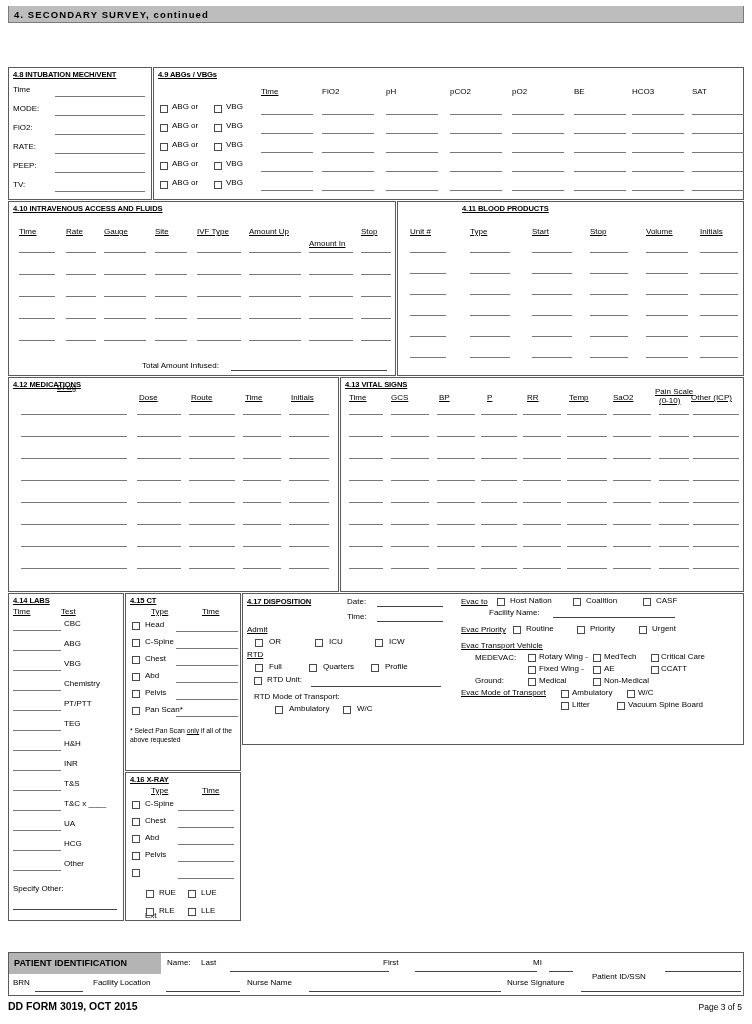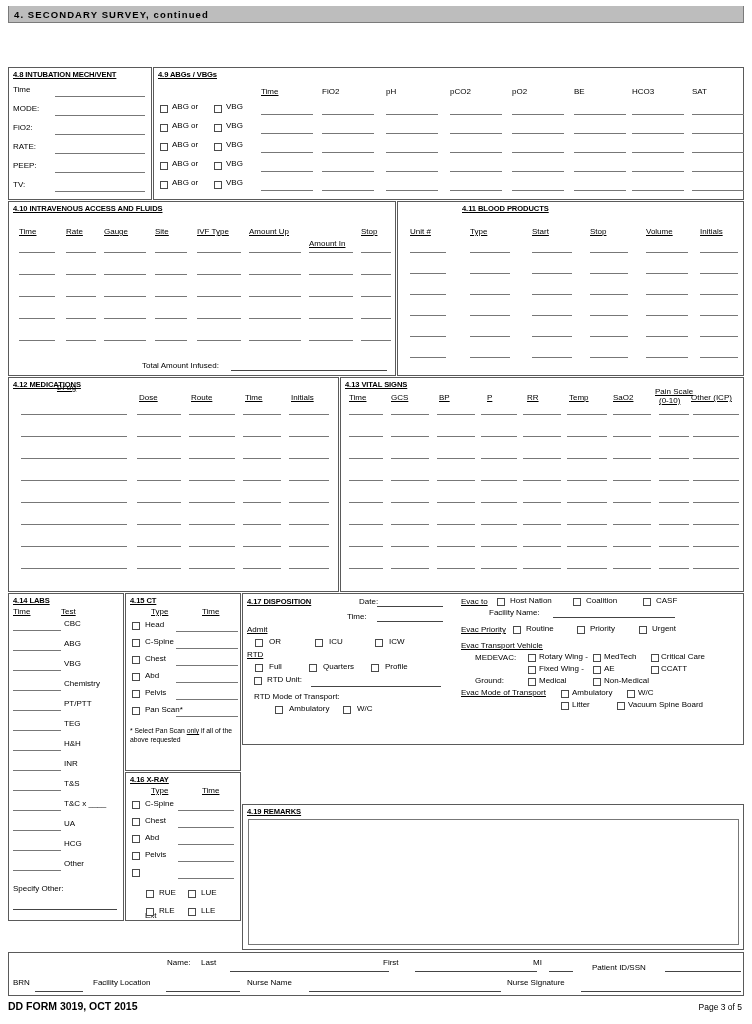--- a/index.html
+++ b/index.html
@@ -537,21 +537,21 @@
         <span class="cb abs" style="left:20px;top:135px;"></span>
         <div class="lbl abs" style="left:33px;top:133px;">RLE</div>
         <span class="cb abs" style="left:62px;top:135px;"></span>
         <div class="lbl abs" style="left:75px;top:133px;">LLE</div>
       </div>
   </div>
 
   <div class="box" id="s417">
     <div class="sect-title abs" style="left:4px;top:3px;">4.17 DISPOSITION</div>
 
-    <div class="lbl abs" style="left:116px;top:3px;">Date:</div>
+    <div class="lbl abs" style="left:104px;top:3px;">Date:</div>
     <div class="ul-line-dk" style="left:134px;top:12px;width:66px;"></div>
     <div class="lbl abs" style="left:104px;top:18px;">Time:</div>
     <div class="ul-line-dk" style="left:134px;top:27px;width:66px;"></div>
 
     <div class="hdr abs" style="left:4px;top:31px;">Admit</div>
     <div id="admitOpts">
         <span class="cb abs" style="left:12px;top:45px;"></span>
         <div class="lbl abs" style="left:26px;top:43px;text-align:right;">OR</div>
         <span class="cb abs" style="left:72px;top:45px;"></span>
         <div class="lbl abs" style="left:86px;top:43px;">ICU</div>
@@ -631,34 +631,31 @@
     <div class="lbl abs" style="left:329px;top:94px;">Ambulatory</div>
     <span class="cb abs" style="left:384px;top:96px;"></span>
     <div class="lbl abs" style="left:395px;top:94px;">W/C</div>
     <span class="cb abs" style="left:318px;top:108px;"></span>
     <div class="lbl abs" style="left:329px;top:106px;">Litter</div>
     <span class="cb abs" style="left:374px;top:108px;"></span>
     <div class="lbl abs" style="left:385px;top:106px;">Vacuum Spine Board</div>
   </div>
 
 
-  <div class="box" id="s419">
-    <div class="sect-title abs" style="left:4px;top:2px;">4.19 REMARKS</div>
-    <div class="abs" style="left:5px;top:14px;width:491px;height:126px;border:1px solid #777;"></div>
-  </div>
 
   <div id="pid">
+    <div class="pid-tag">PATIENT IDENTIFICATION</div>
     <div class="lbl abs" style="left:158px;top:5px;">Name:</div>
     <div class="lbl abs" style="left:192px;top:5px;">Last</div>
     <div class="ul-line-dk" style="left:221px;top:18px;width:159px;"></div>
     <div class="lbl abs" style="left:374px;top:5px;">First</div>
     <div class="ul-line-dk" style="left:406px;top:18px;width:122px;"></div>
     <div class="lbl abs" style="left:524px;top:5px;">MI</div>
     <div class="ul-line-dk" style="left:540px;top:18px;width:24px;"></div>
-    <div class="lbl abs" style="left:583px;top:10px;">Patient ID/SSN</div>
+    <div class="lbl abs" style="left:583px;top:19px;">Patient ID/SSN</div>
     <div class="ul-line-dk" style="left:656px;top:18px;width:76px;"></div>
 
     <div class="lbl abs" style="left:4px;top:25px;">BRN</div>
     <div class="ul-line-dk" style="left:26px;top:38px;width:48px;"></div>
     <div class="lbl abs" style="left:84px;top:25px;">Facility Location</div>
     <div class="ul-line-dk" style="left:157px;top:38px;width:74px;"></div>
     <div class="lbl abs" style="left:238px;top:25px;">Nurse Name</div>
     <div class="ul-line-dk" style="left:300px;top:38px;width:192px;"></div>
     <div class="lbl abs" style="left:498px;top:25px;">Nurse Signature</div>
     <div class="ul-line-dk" style="left:572px;top:38px;width:160px;"></div>

